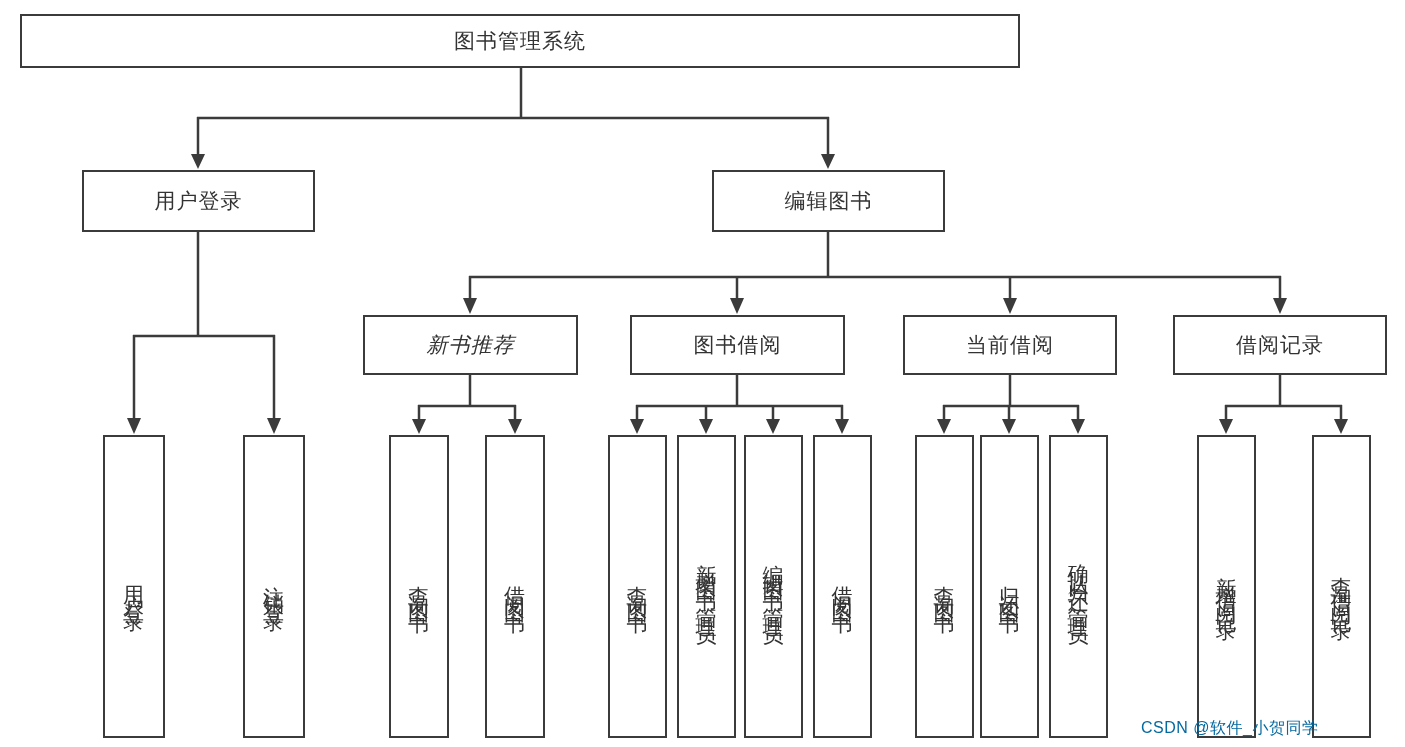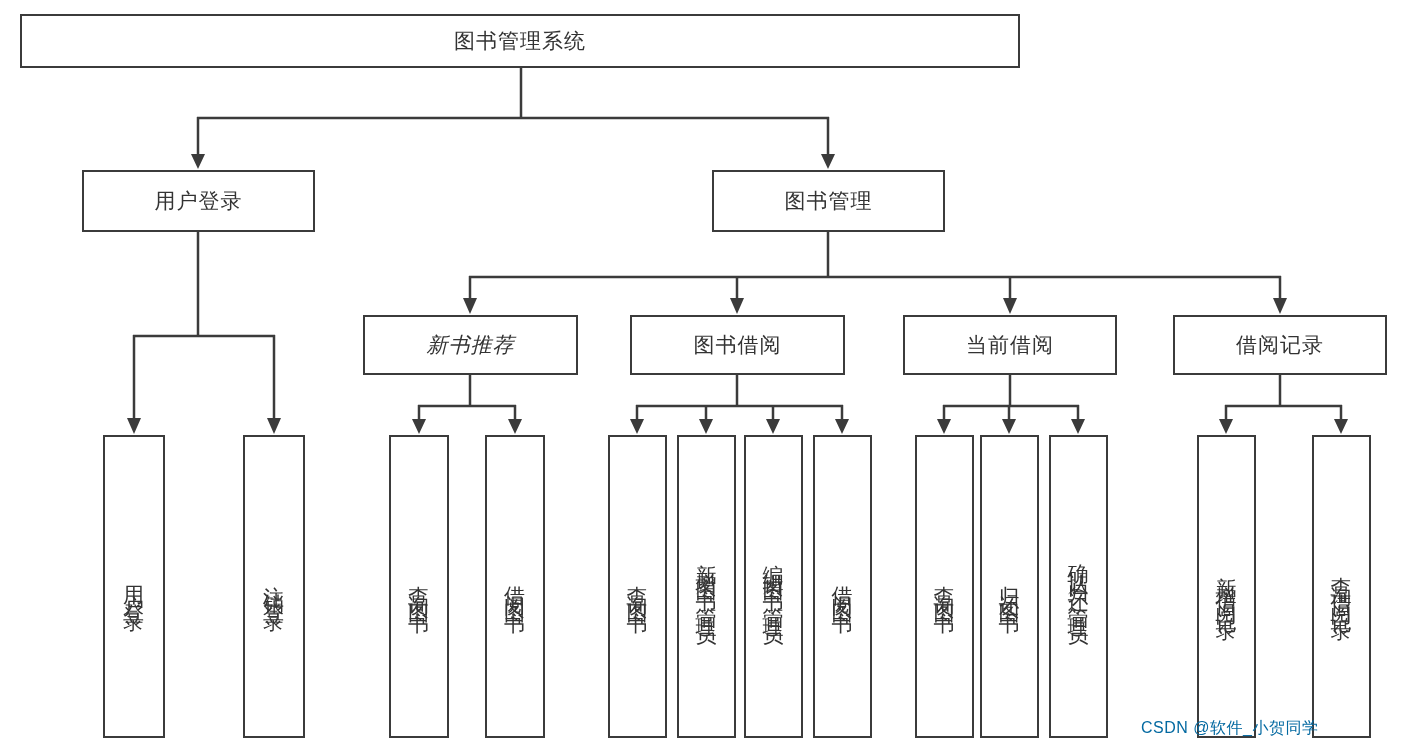--- a/index.html
+++ b/index.html
@@ -117,21 +117,21 @@
   </svg>
 
   <div class="box" style="left:20px; top:14px; width:1000px; height:54px;">
     <span>图书管理系统</span>
   </div>
 
   <div class="box" style="left:82px; top:170px; width:233px; height:62px;">
     <span>用户登录</span>
   </div>
   <div class="box" style="left:712px; top:170px; width:233px; height:62px;">
-    <span>图书管理</span>
+    <span>编辑图书</span>
   </div>
 
   <div class="box" style="left:363px; top:315px; width:215px; height:60px;font-style:italic;">
     <span>新书推荐</span>
   </div>
   <div class="box" style="left:630px; top:315px; width:215px; height:60px;">
     <span>图书借阅</span>
   </div>
   <div class="box" style="left:903px; top:315px; width:214px; height:60px;">
     <span>当前借阅</span>

